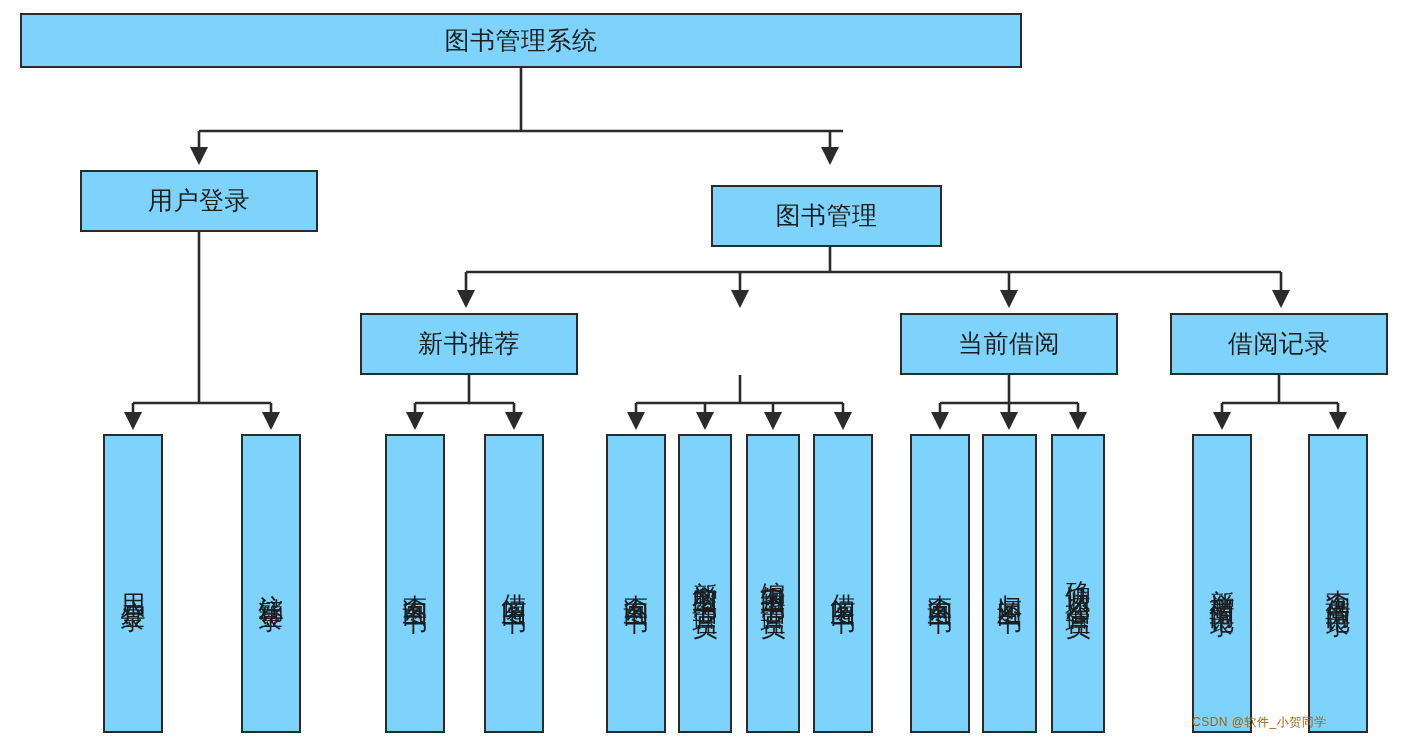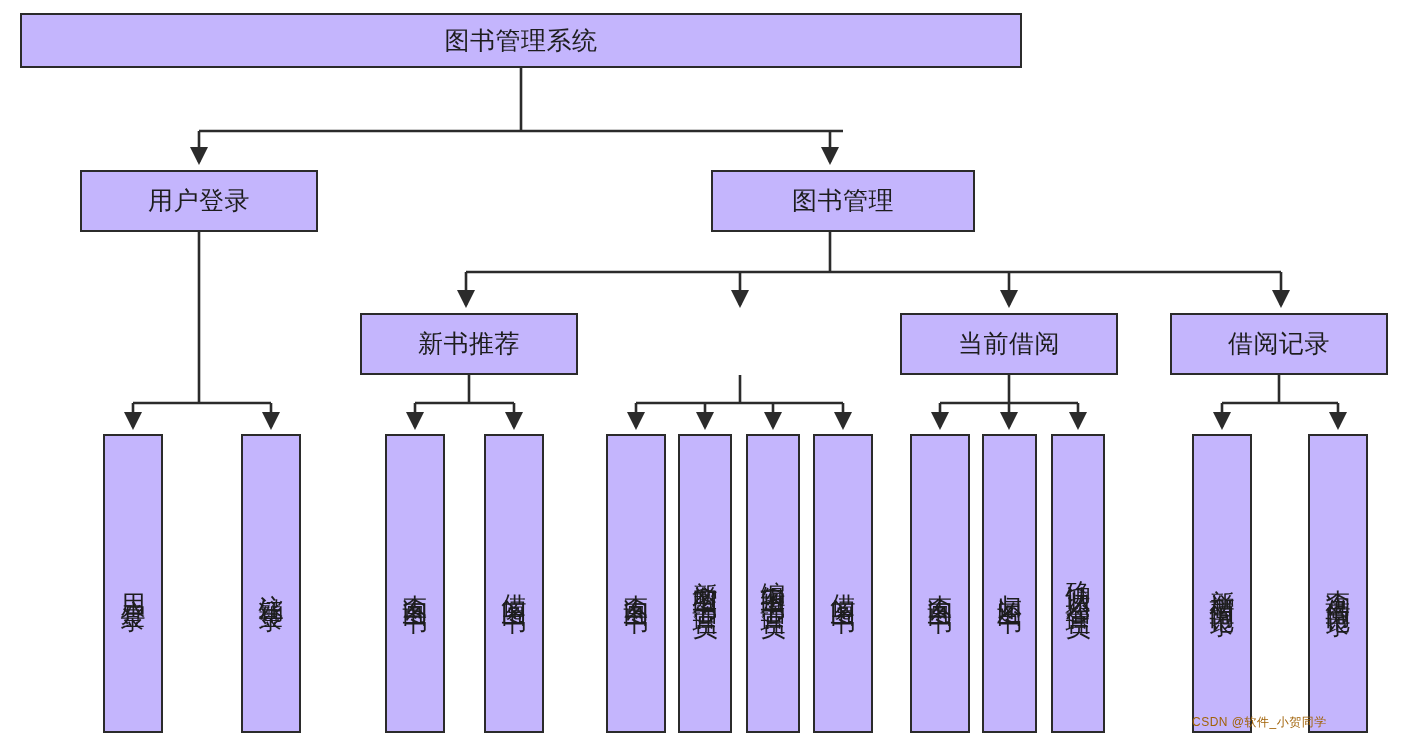--- a/index.html
+++ b/index.html
@@ -22,21 +22,21 @@
     position: absolute;
     left: 0;
     top: 0;
     width: 1405px;
     height: 747px;
     pointer-events: none;
   }
   .node {
     position: absolute;
     box-sizing: border-box;
-    background: #c4b5fd;
+    background: #7dd3fc;
     border: 2.5px solid #2b2b2b;
     display: flex;
     align-items: center;
     justify-content: center;
     z-index: 2;
   }
   .node .label {
     color: #1d1d1d;
     letter-spacing: 0.5px;
     line-height: 1.18;
@@ -128,21 +128,21 @@
     </g>
   </svg>
 
   <div class="node horiz root" style="left:20px; top:13px; width:1002px; height:55px;">
     <span class="label">图书管理系统</span>
   </div>
 
   <div class="node horiz" style="left:80px; top:170px; width:238px; height:62px;">
     <span class="label">用户登录</span>
   </div>
-  <div class="node horiz" style="left:711px; top:170px; width:264px; height:62px;text-align:center;">
+  <div class="node horiz" style="left:711px; top:185px; width:231px; height:62px;text-align:center;">
     <span class="label">图书管理</span>
   </div>
 
   <div class="node horiz" style="left:360px; top:313px; width:218px; height:62px;">
     <span class="label">新书推荐</span>
   </div>
   <div class="node horiz" style="left:900px; top:313px; width:218px; height:62px;">
     <span class="label">当前借阅</span>
   </div>
   <div class="node horiz" style="left:1170px; top:313px; width:218px; height:62px;font-family:Liberation Serif, serif;">

